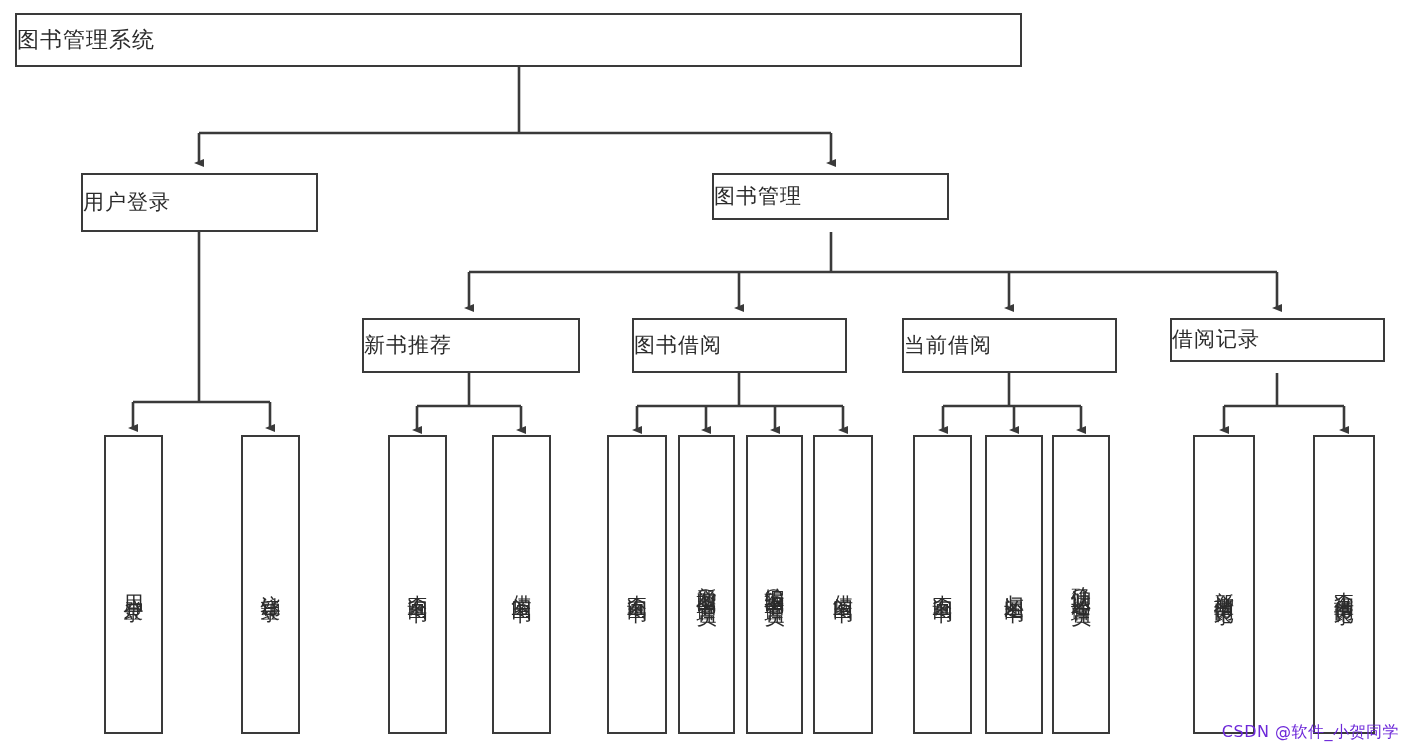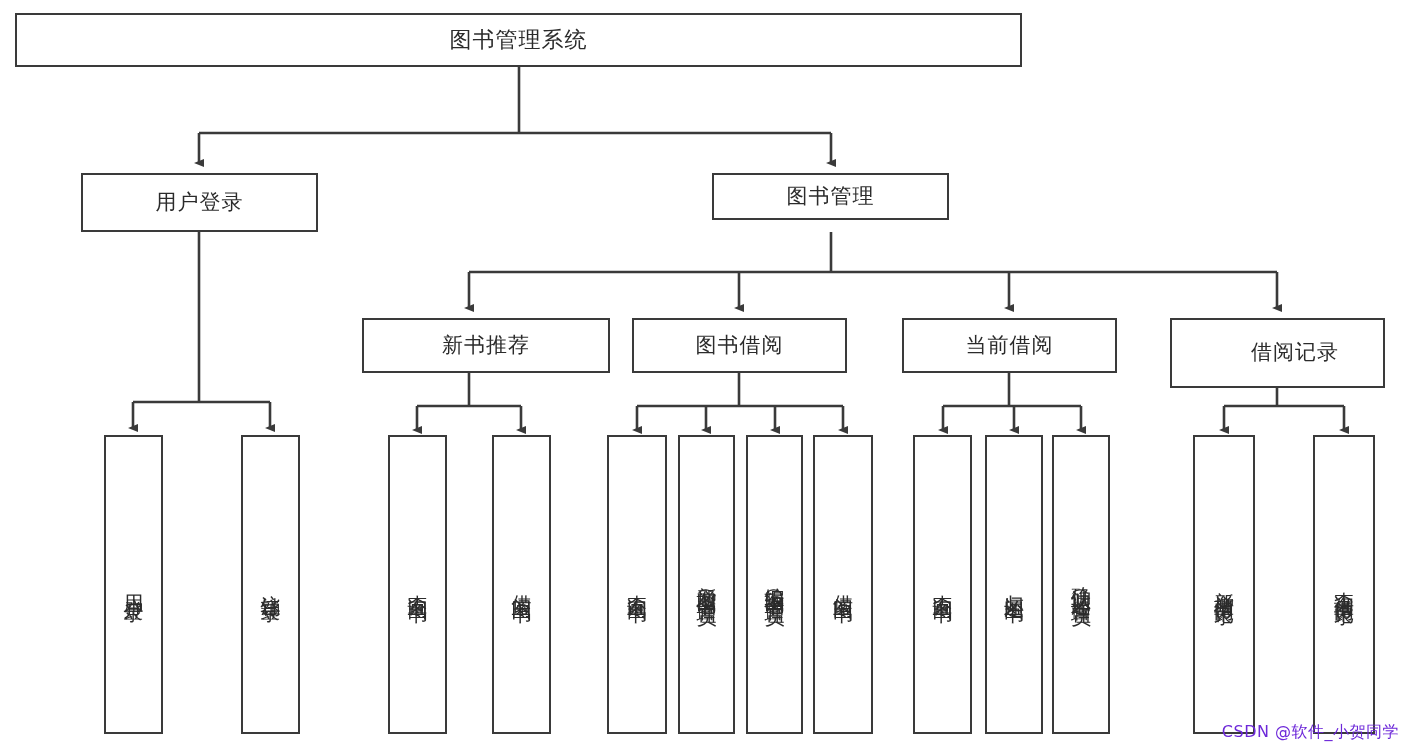--- a/index.html
+++ b/index.html
@@ -25,21 +25,21 @@
     height: 747px;
     pointer-events: none;
   }
   .node {
     position: absolute;
     box-sizing: border-box;
     background: #ffffff;
     border: 2px solid #3a3a3a;
     display: flex;
     align-items: center;
-    justify-content: center;
+    justify-content: flex-start;
     color: #2b2b2b;
   }
   .node.horiz {
     font-size: 21px;
     line-height: 1.2;
     letter-spacing: 1px;
   }
   .node.vert {
     writing-mode: vertical-rl;
     text-orientation: upright;
@@ -129,30 +129,30 @@
     <span>图书管理系统</span>
   </div>
 
   <div class="node horiz" style="left:81px; top:173px; width:237px; height:59px;">
     <span>用户登录</span>
   </div>
   <div class="node horiz" style="left:712px; top:173px; width:237px; height:47px;">
     <span>图书管理</span>
   </div>
 
-  <div class="node horiz" style="left:362px; top:318px; width:248px; height:55px;">
+  <div class="node horiz" style="left:362px; top:318px; width:218px; height:55px;">
     <span>新书推荐</span>
   </div>
   <div class="node horiz" style="left:632px; top:318px; width:215px; height:55px;">
     <span>图书借阅</span>
   </div>
   <div class="node horiz" style="left:902px; top:318px; width:215px; height:55px;">
     <span>当前借阅</span>
   </div>
-  <div class="node horiz" style="left:1170px; top:318px; width:215px; height:70px;padding-left:35px;">
+  <div class="node horiz" style="left:1170px; top:318px; width:215px; height:44px;">
     <span>借阅记录</span>
   </div>
 
   <div class="node vert" style="left:104px; top:435px; width:59px; height:299px;">
     <span>用户登录</span>
   </div>
   <div class="node vert" style="left:241px; top:435px; width:59px; height:299px;">
     <span>注销登录</span>
   </div>
 

